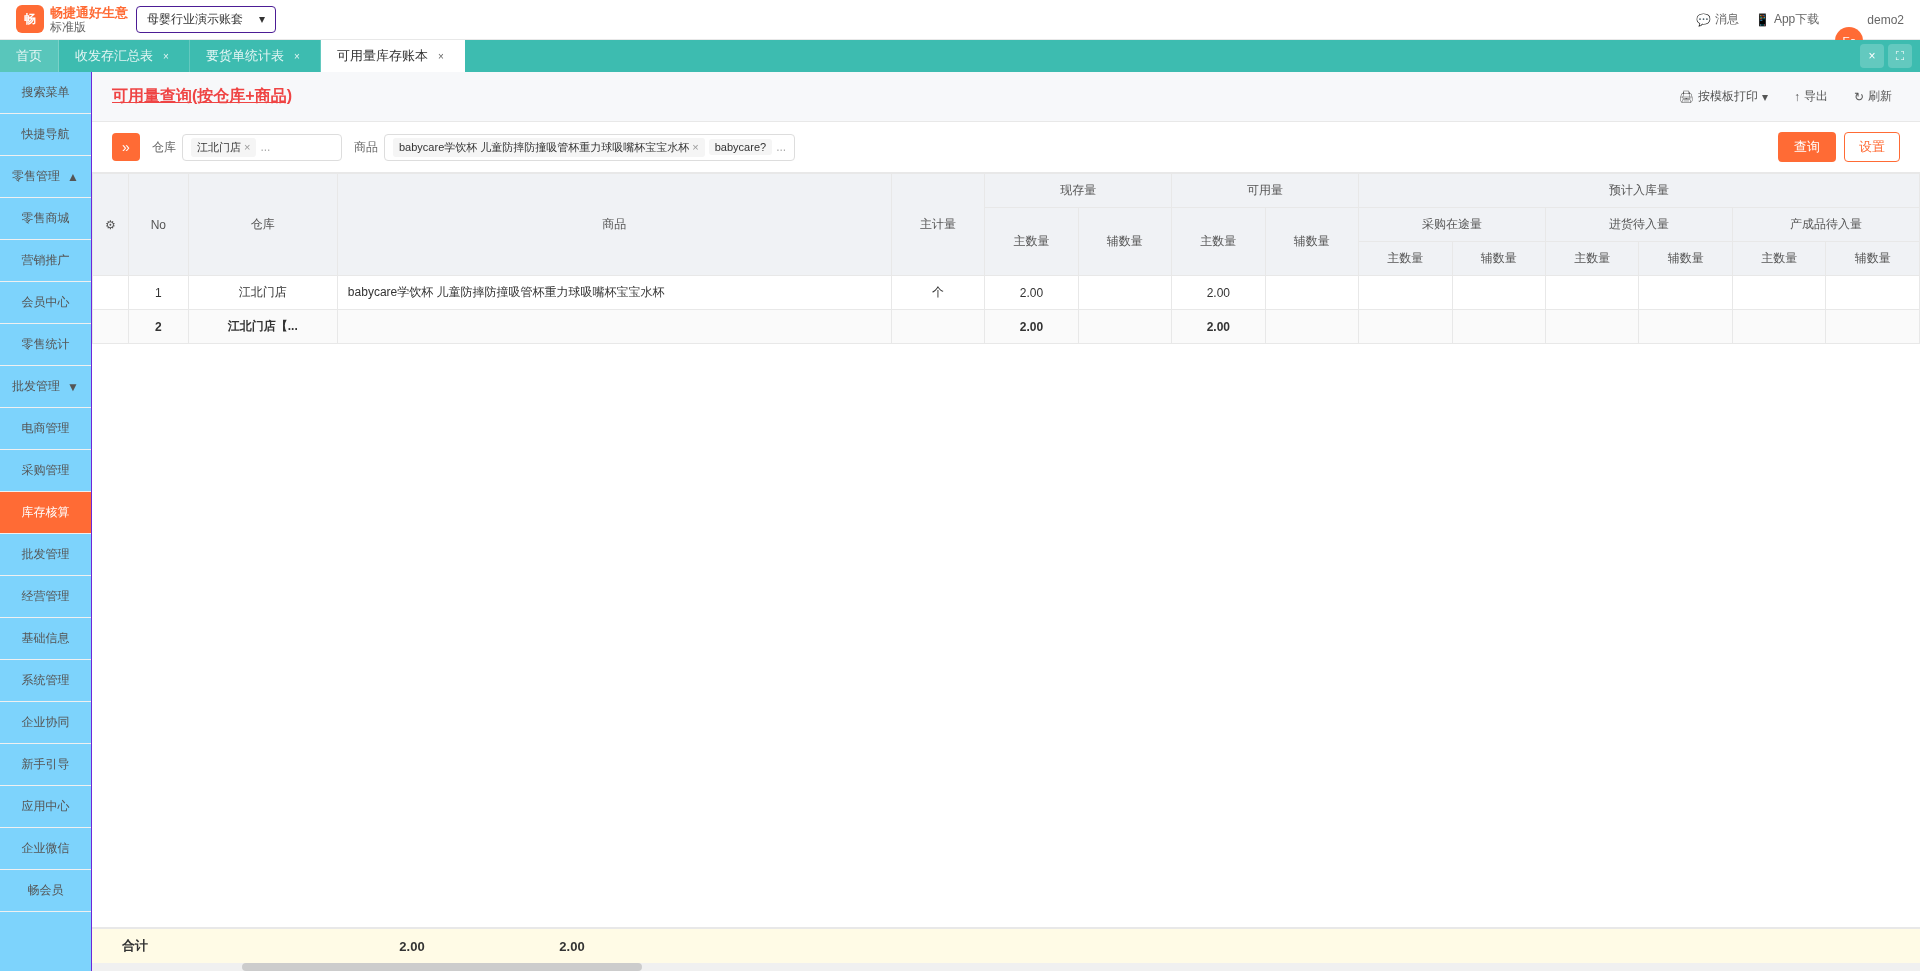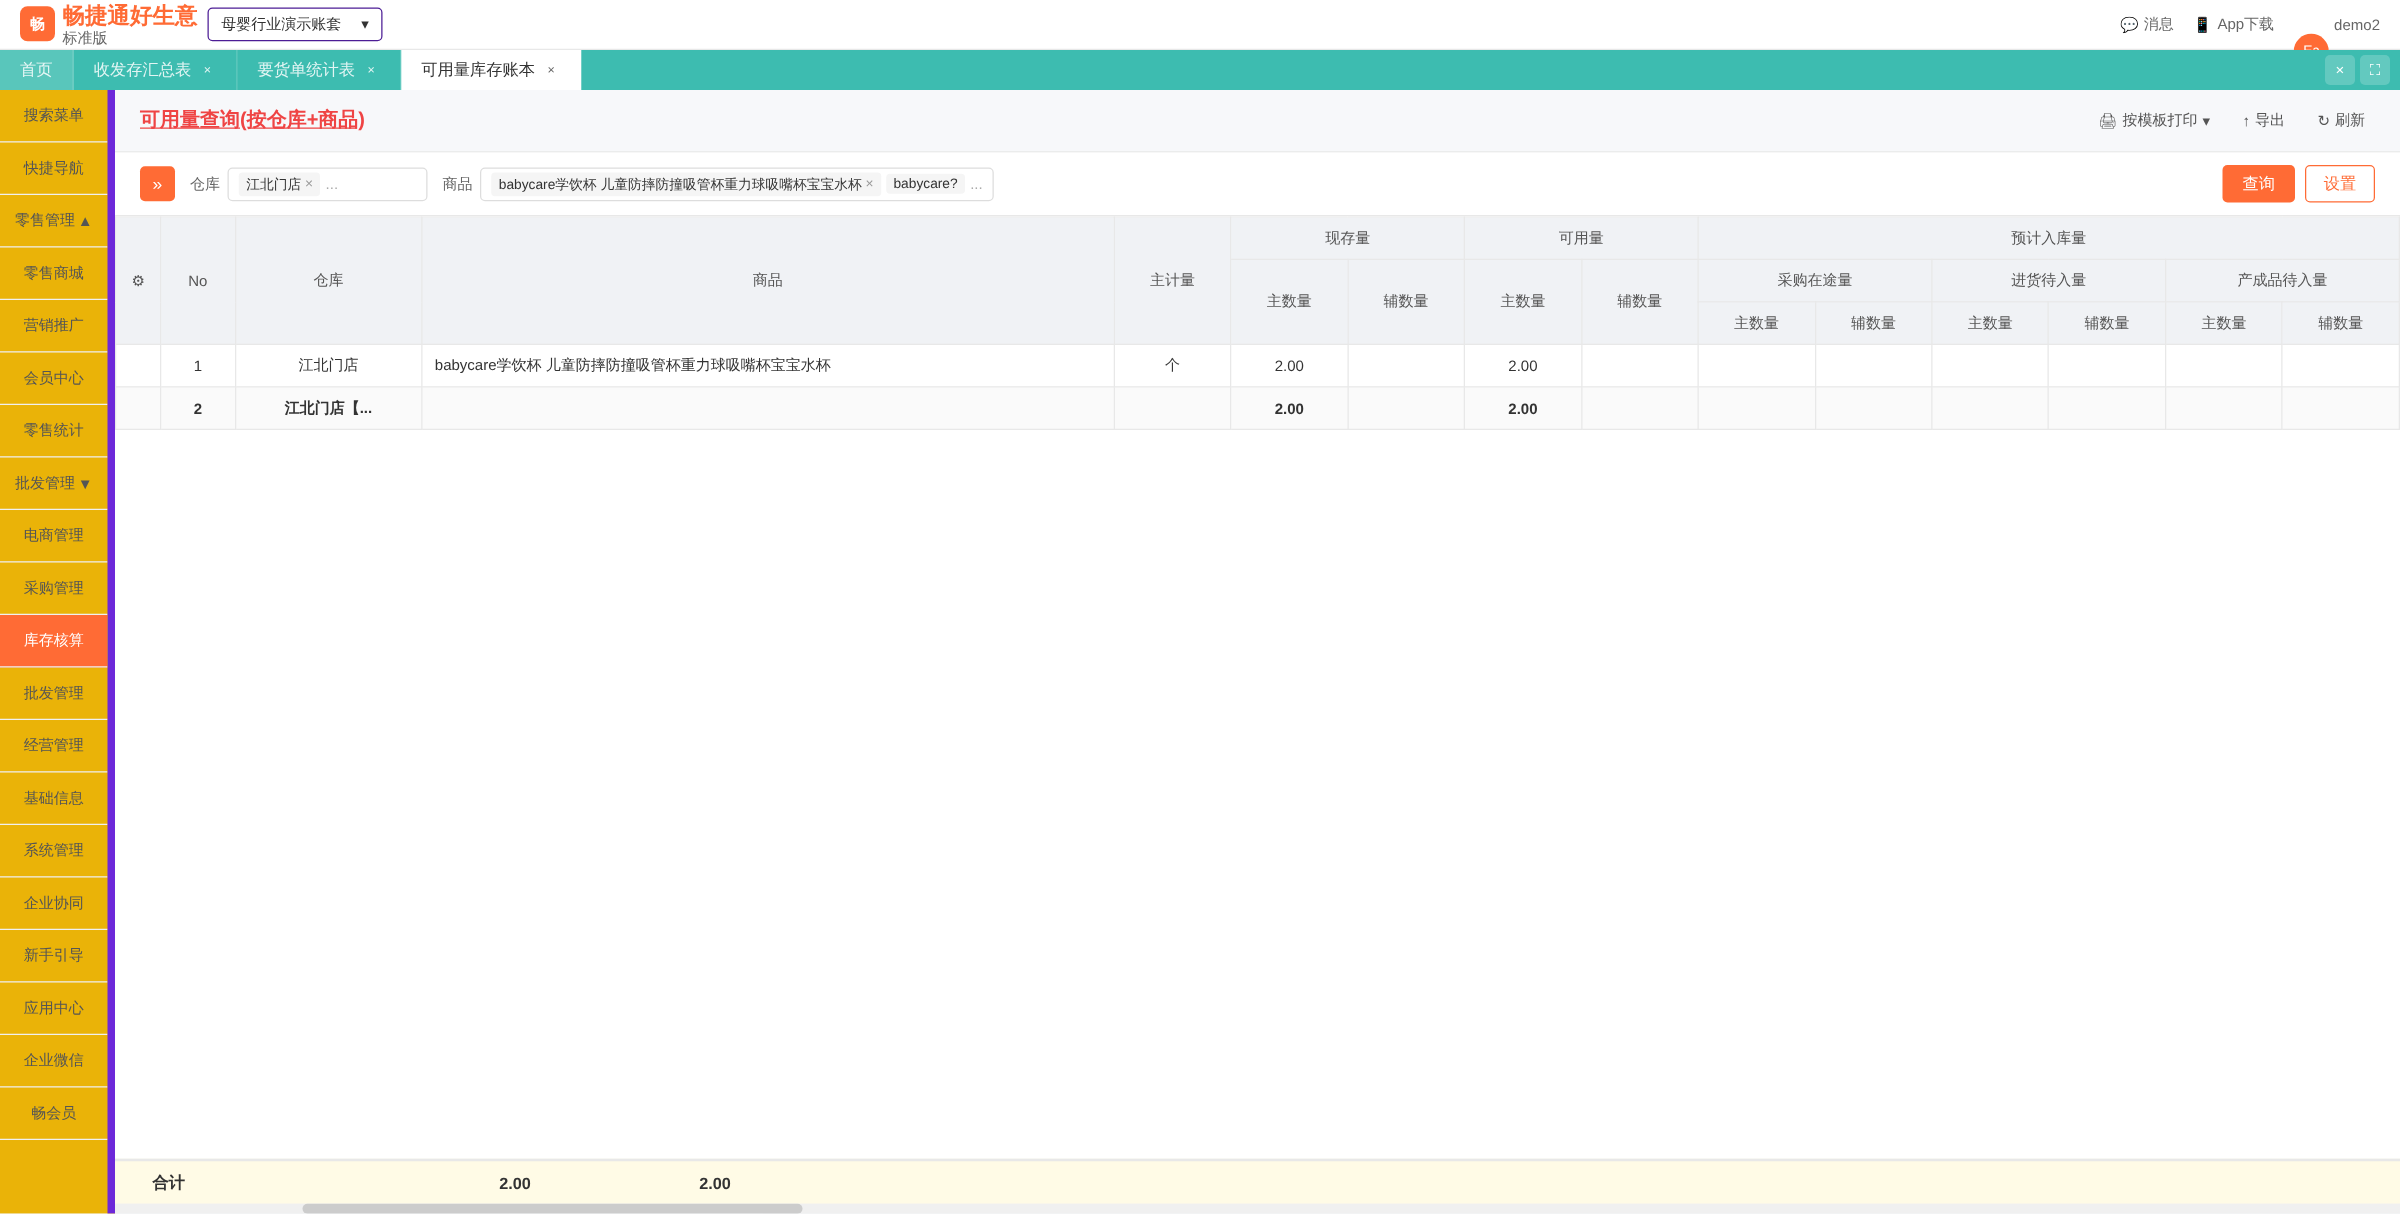--- a/index.html
+++ b/index.html
@@ -13,21 +13,21 @@
       align-items: center;
       justify-content: space-between;
       padding: 0 16px;
       border-bottom: 1px solid #e8e8e8;
       flex-shrink: 0;
     }
     .top-bar-left { display: flex; align-items: center; gap: 8px; }
     .logo-area { display: flex; align-items: center; gap: 6px; }
     .logo-icon { width: 28px; height: 28px; background: #ff6b35; border-radius: 6px; display: flex; align-items: center; justify-content: center; color: white; font-size: 12px; font-weight: bold; }
     .logo-text { font-size: 12px; color: #666; line-height: 1.2; }
-    .logo-text .brand { color: #ff6b35; font-weight: bold; font-size: 18px; }
+    .logo-text .brand { color: #ff6b35; font-weight: bold; font-size: 13px; }
     .industry-selector { display: flex; align-items: center; gap: 4px; padding: 4px 10px; border: 1px solid #4c1d95; border-radius: 4px; background: #fff; cursor: pointer; font-size: 12px; color: #333; min-width: 140px; justify-content: space-between; }
     .top-bar-right { display: flex; align-items: center; gap: 16px; font-size: 12px; color: #666; }
     .top-bar-right .item { display: flex; align-items: center; gap: 4px; cursor: pointer; }
     .avatar { width: 28px; height: 28px; border-radius: 50%; background: #ff6b35; display: flex; align-items: center; justify-content: center; color: white; font-size: 11px; margin-top: 43px; }
 
     
     .nav-tabs {
       height: 32px;
       background: #3dbcb0;
       display: flex;
@@ -54,22 +54,22 @@
     .nav-tabs-spacer { flex: 1; }
     .nav-tabs-actions { display: flex; align-items: center; gap: 4px; padding: 0 8px; }
     .nav-action-btn { width: 24px; height: 24px; background: rgba(255,255,255,0.2); border-radius: 4px; display: flex; align-items: center; justify-content: center; color: white; cursor: pointer; font-size: 12px; }
 
     
     .main-layout { display: flex; flex: 1; overflow: hidden; }
 
     
     .sidebar {
       width: 92px;
-      background: #eab308;
-      border-right: 6px solid #6d28d9;
+      background: #7dd3fc;
+      border-right: 1px solid #6d28d9;
       display: flex;
       flex-direction: column;
       overflow-y: auto;
       flex-shrink: 0;
     }
     .sidebar-item {
       padding: 12px 8px;
       text-align: center;
       cursor: pointer;
       font-size: 12px;

